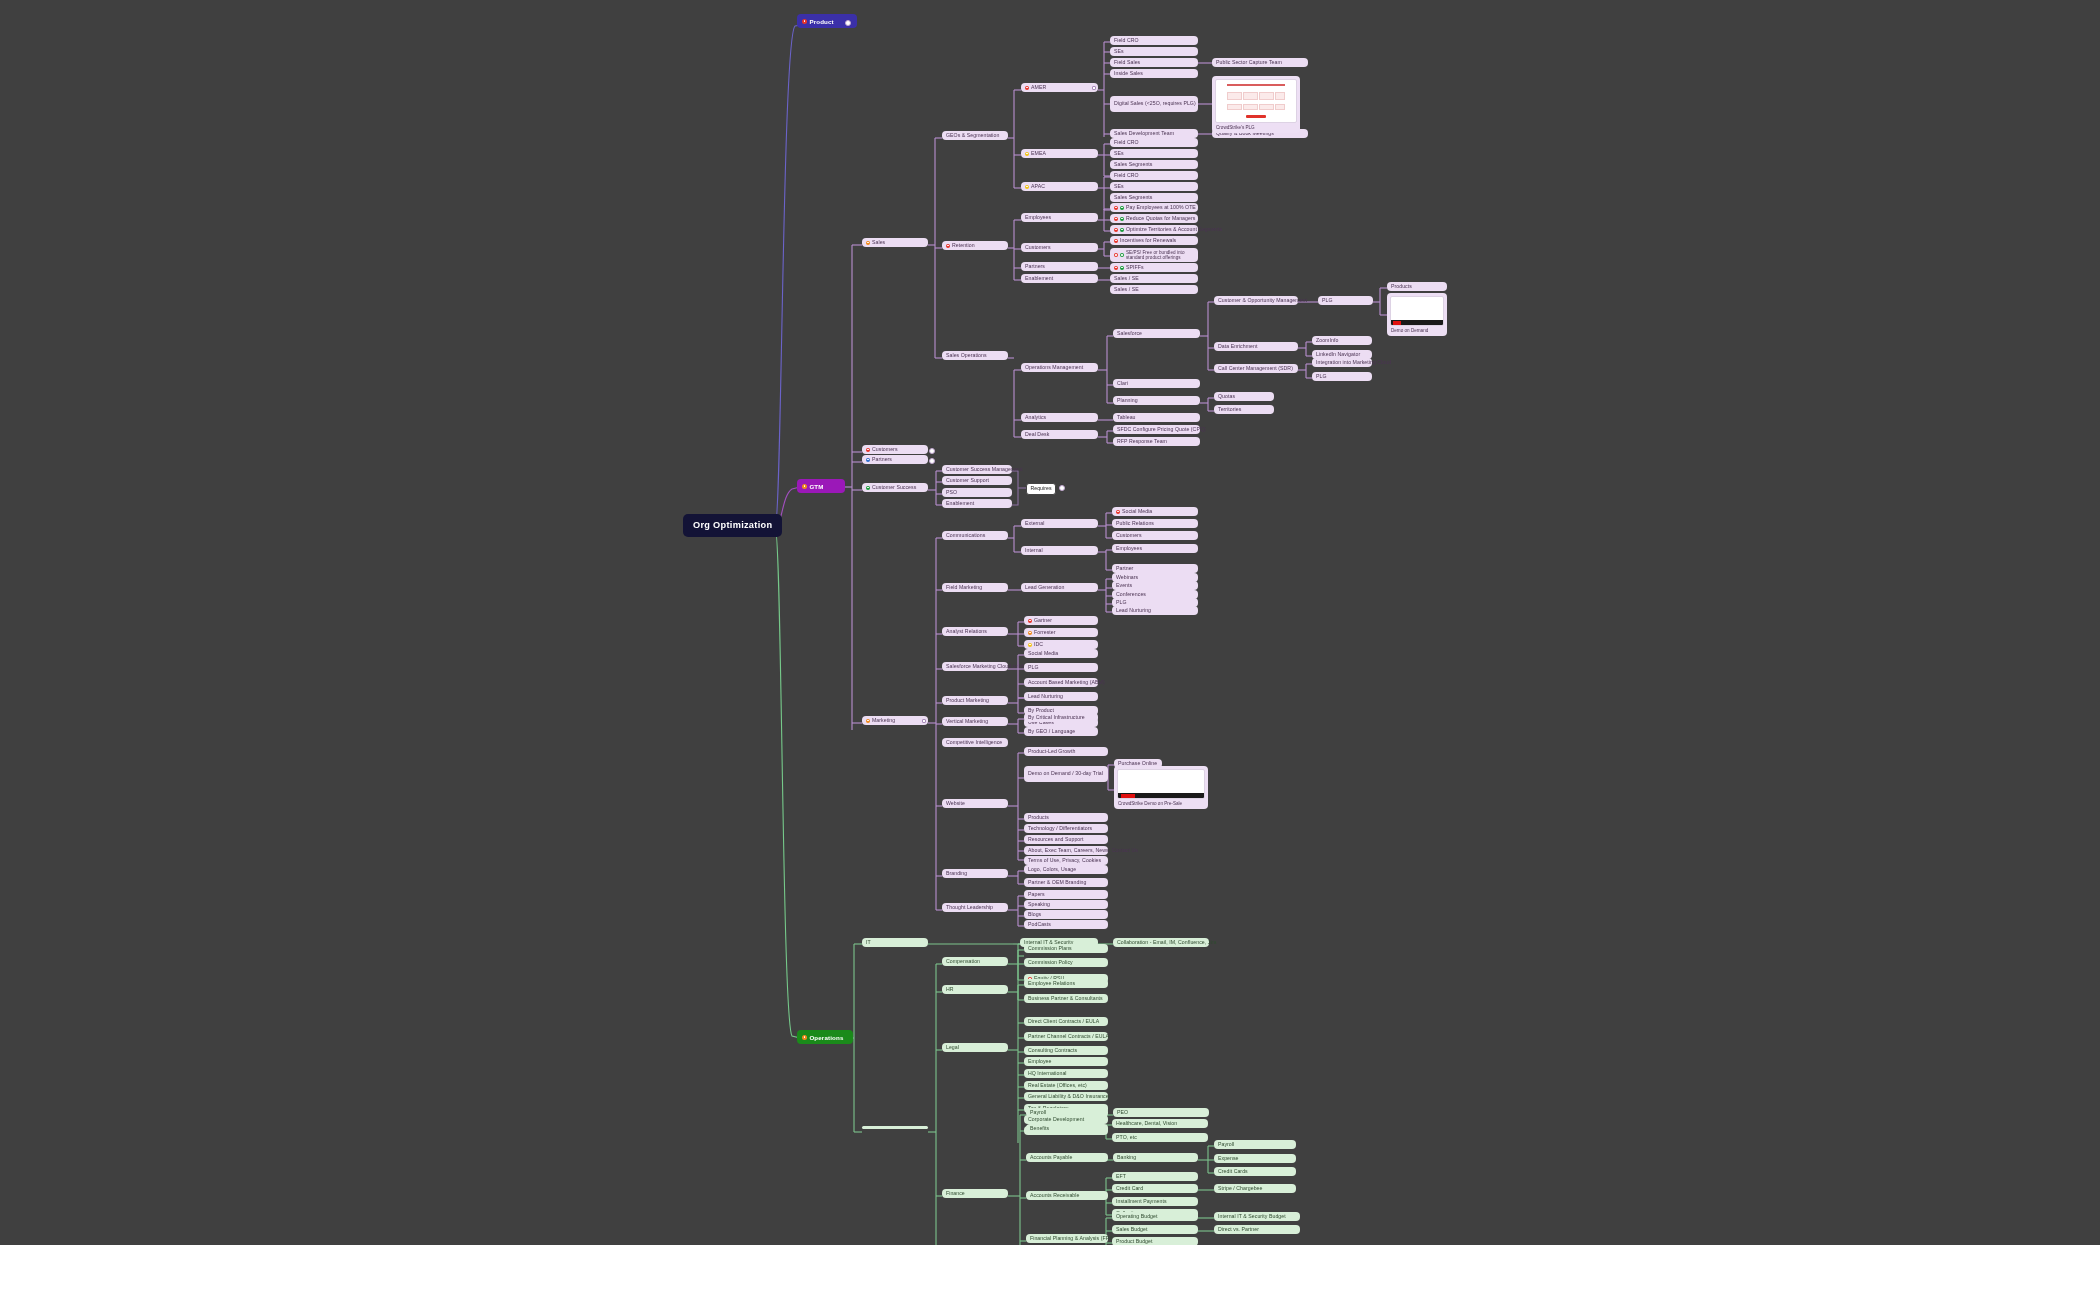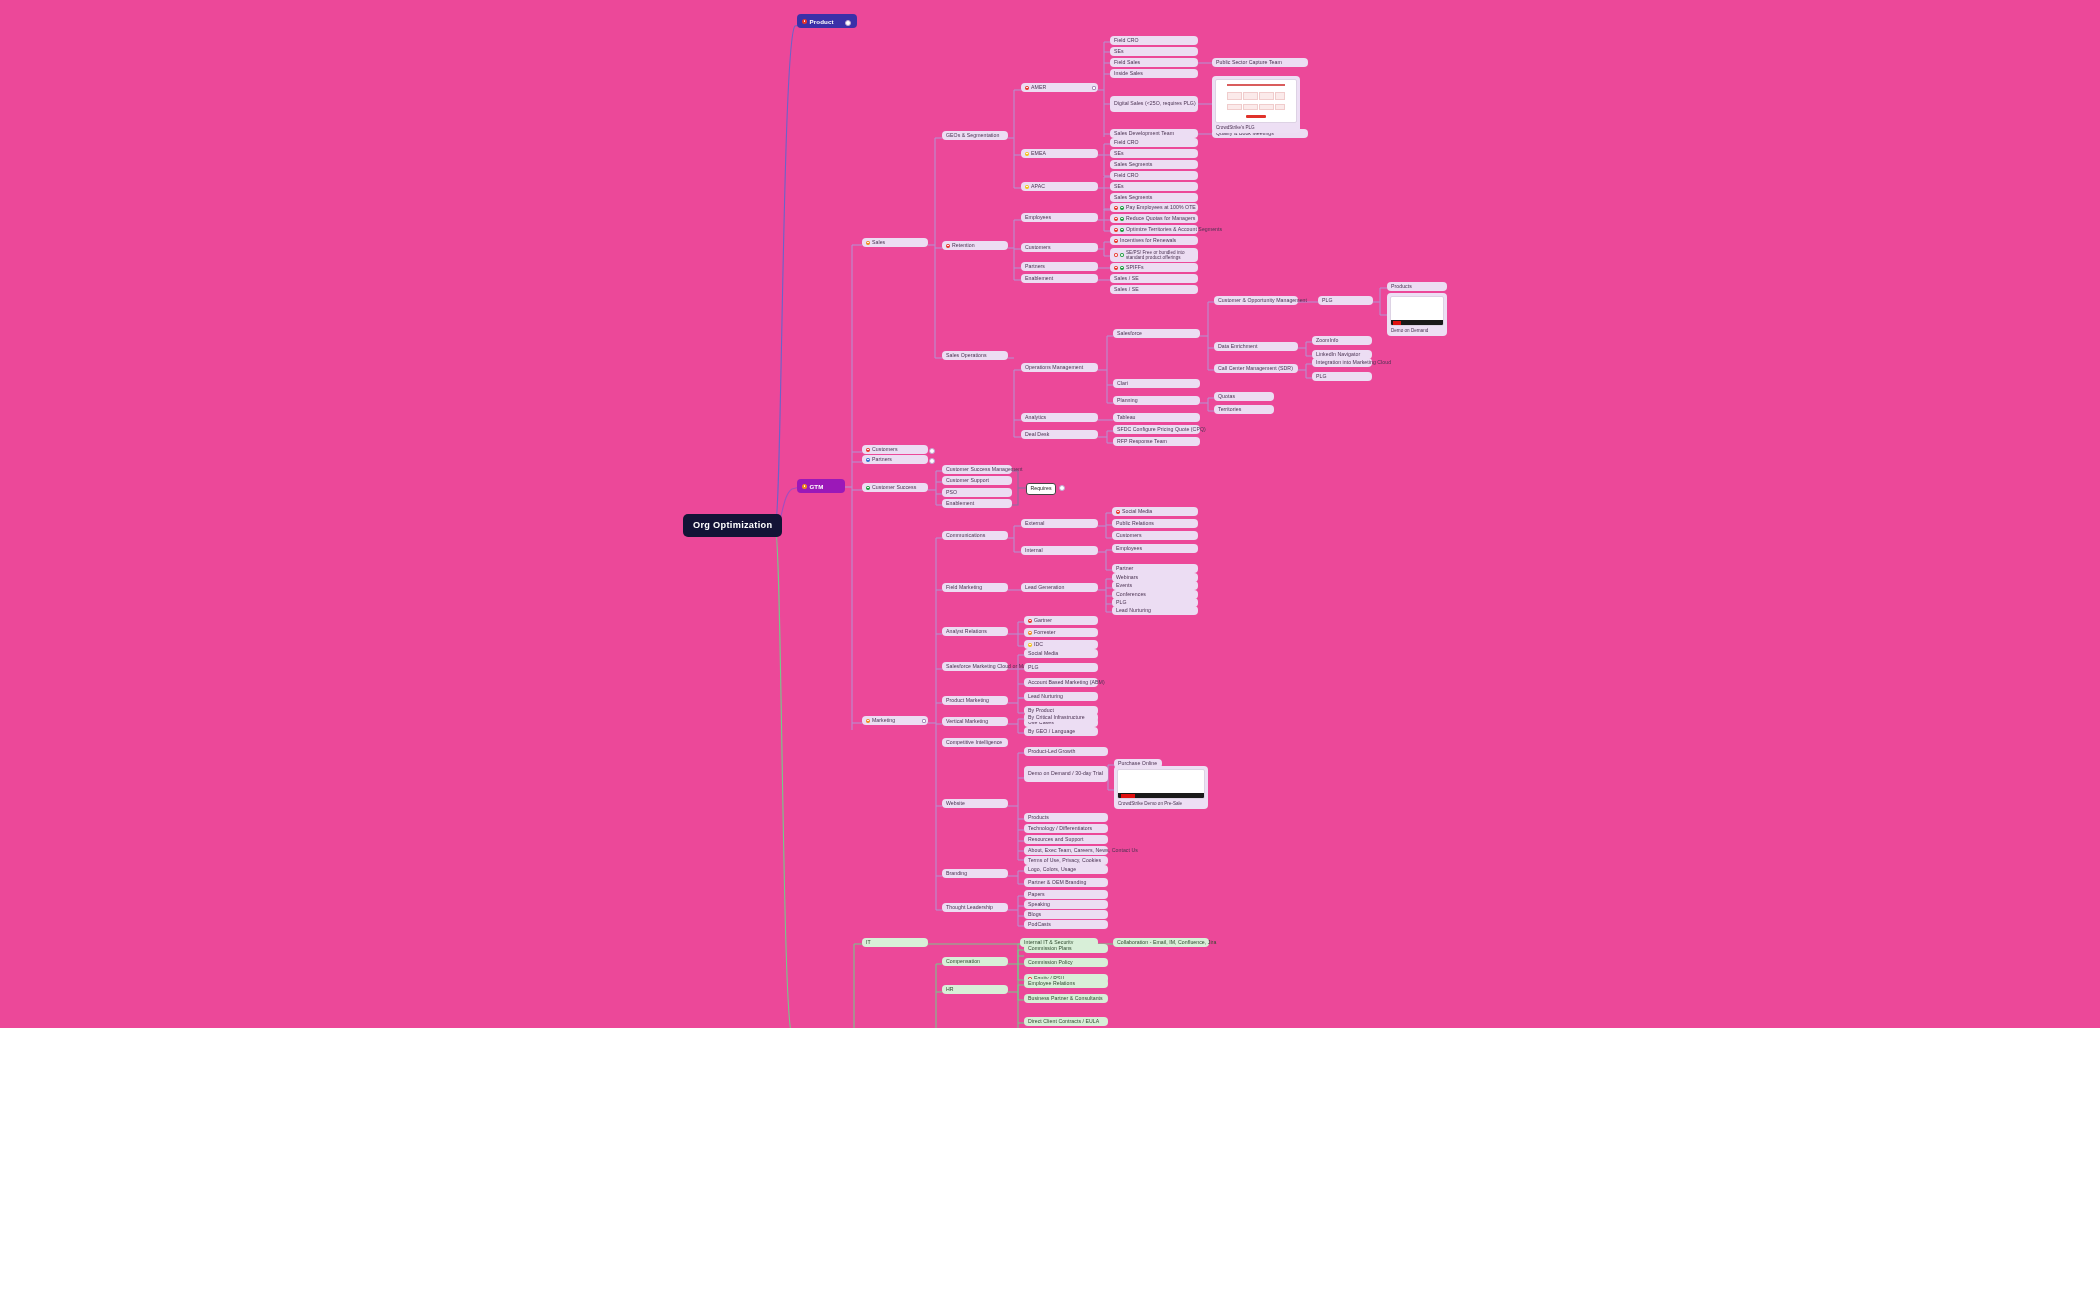--- a/index.html
+++ b/index.html
@@ -4,23 +4,23 @@
 <style>
   * { box-sizing: border-box; }
   html, body {
     margin: 0; padding: 0;
     background: #ffffff;
     font-family: "Liberation Sans", sans-serif;
   }
   #canvas {
     position: relative;
     width: 2100px;
-    height: 1028px;
+    height: 1245px;
     overflow: hidden;
-    background: #ec4899;
+    background: #404040;
   }
   #edges {
     position: absolute; left: 0; top: 0;
     width: 2100px; height: 1300px;
     pointer-events: none;
   }
   .node {
     position: absolute;
     border-radius: 4px;
     font-size: 5.2px;

